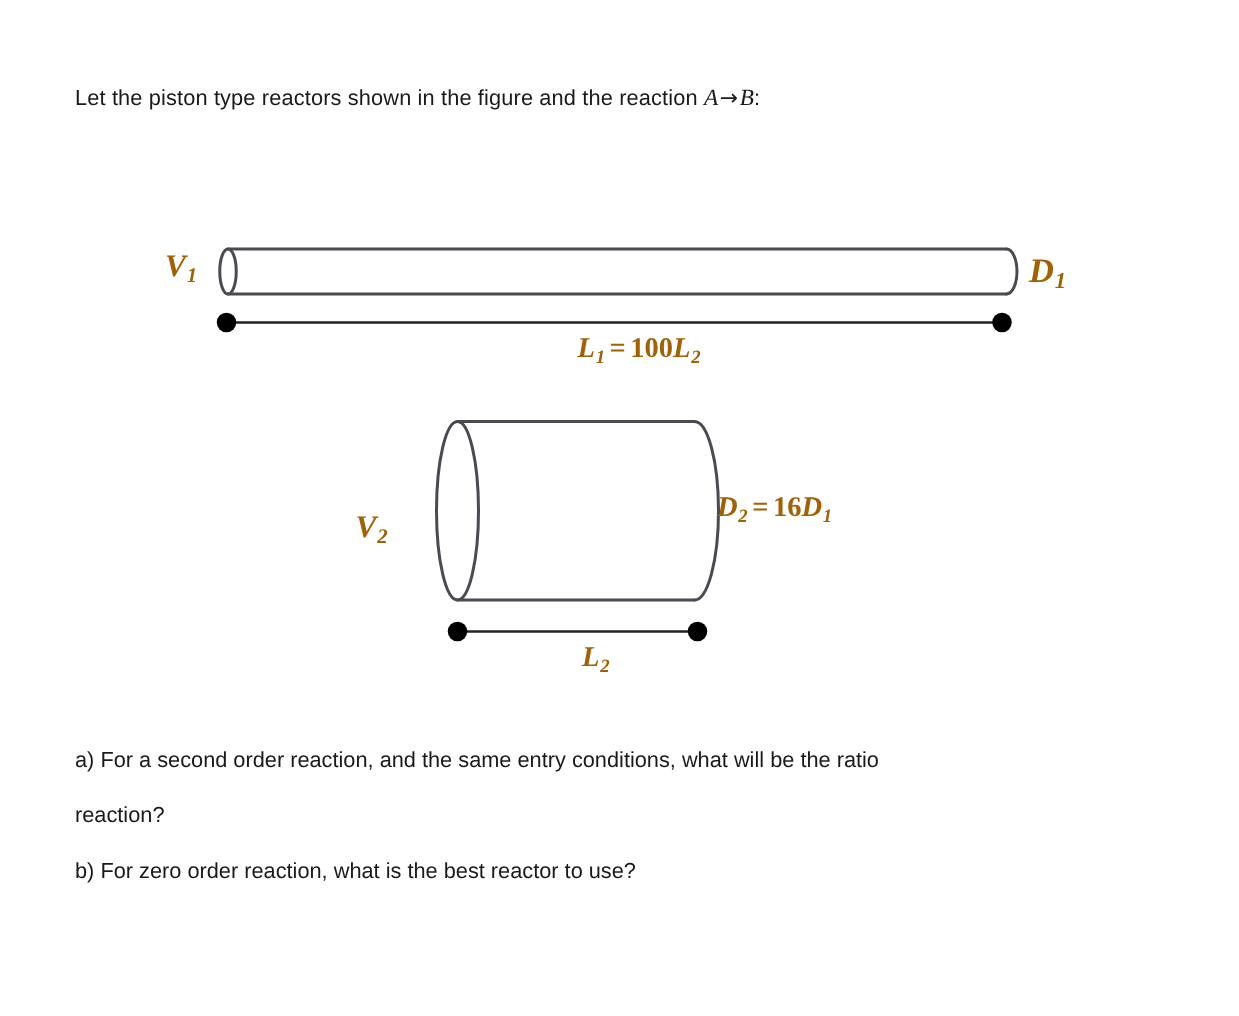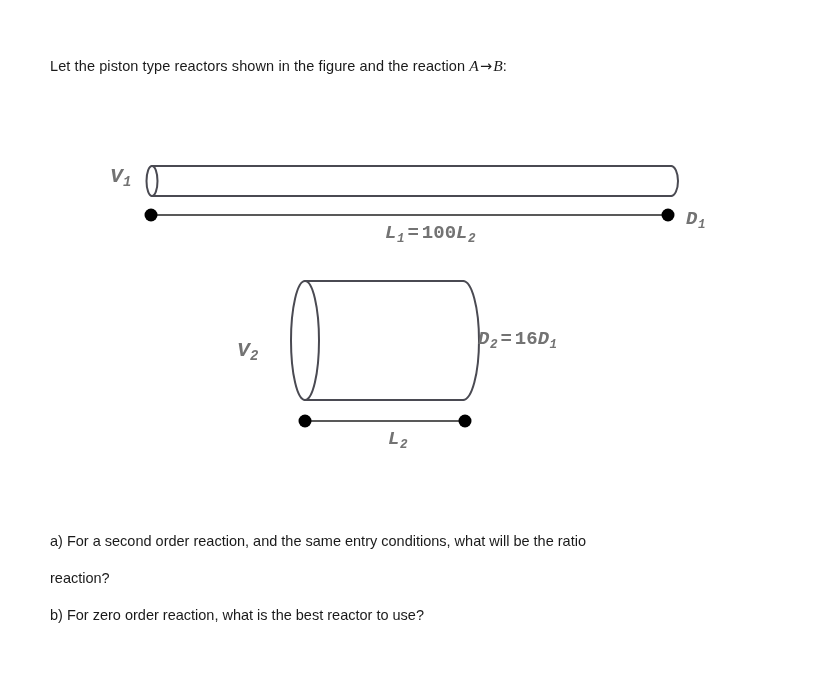--- a/index.html
+++ b/index.html
@@ -41,21 +41,21 @@
   .arrow {
     font-family: "DejaVu Sans", sans-serif;
     font-style: normal;
     font-size: 14.5px;
     padding: 0 1px;
   }
 
   .questions {
     position: absolute;
     left: 50px;
-    top: 523px;
+    top: 489px;
     width: 700px;
   }
   .q-line {
     font-size: 14.5px;
     line-height: 37px;
     color: #1a1a1a;
     white-space: nowrap;
   }
 
   
@@ -66,24 +66,24 @@
     width: 826px;
     height: 500px;
   }
   .figure svg {
     display: block;
   }
 
   
   .fig-label {
     position: absolute;
-    font-family: Liberation Mono, monospace;
+    font-family: Liberation Serif, serif;
     font-style: italic;
     font-weight: bold;
-    color: #737373;
+    color: #a16207;
     white-space: nowrap;
   }
   .fig-label sub {
     font-size: 0.66em;
     font-style: italic;
     font-weight: bold;
     vertical-align: -0.28em;
     padding-left: 0.5px;
   }
   .fig-label .eqsym {
@@ -91,21 +91,21 @@
     font-weight: bold;
     padding: 0 3px;
   }
   .fig-label .num {
     font-style: normal;
     font-weight: bold;
     margin-top: 30px;
   }
 
   #label-v1 { left: 110px; top: 165px;  font-size: 21px; }
-  #label-d1 { left: 686px; top: 168px;  font-size: 19px; margin-top: 40px; }
+  #label-d1 { left: 686px; top: 168px;  font-size: 23px; }
   #label-l1 { left: 385px; top: 222px;  font-size: 19px; }
   #label-v2 { left: 237px; top: 327px;  font-size: 21px; margin-top: 12px; }
   #label-d2 { left: 478px; top: 328px;  font-size: 19px; }
   #label-l2 { left: 388px; top: 428px;  font-size: 19px; }
 </style>
 </head>
 <body>
 
 <div class="page">
 

